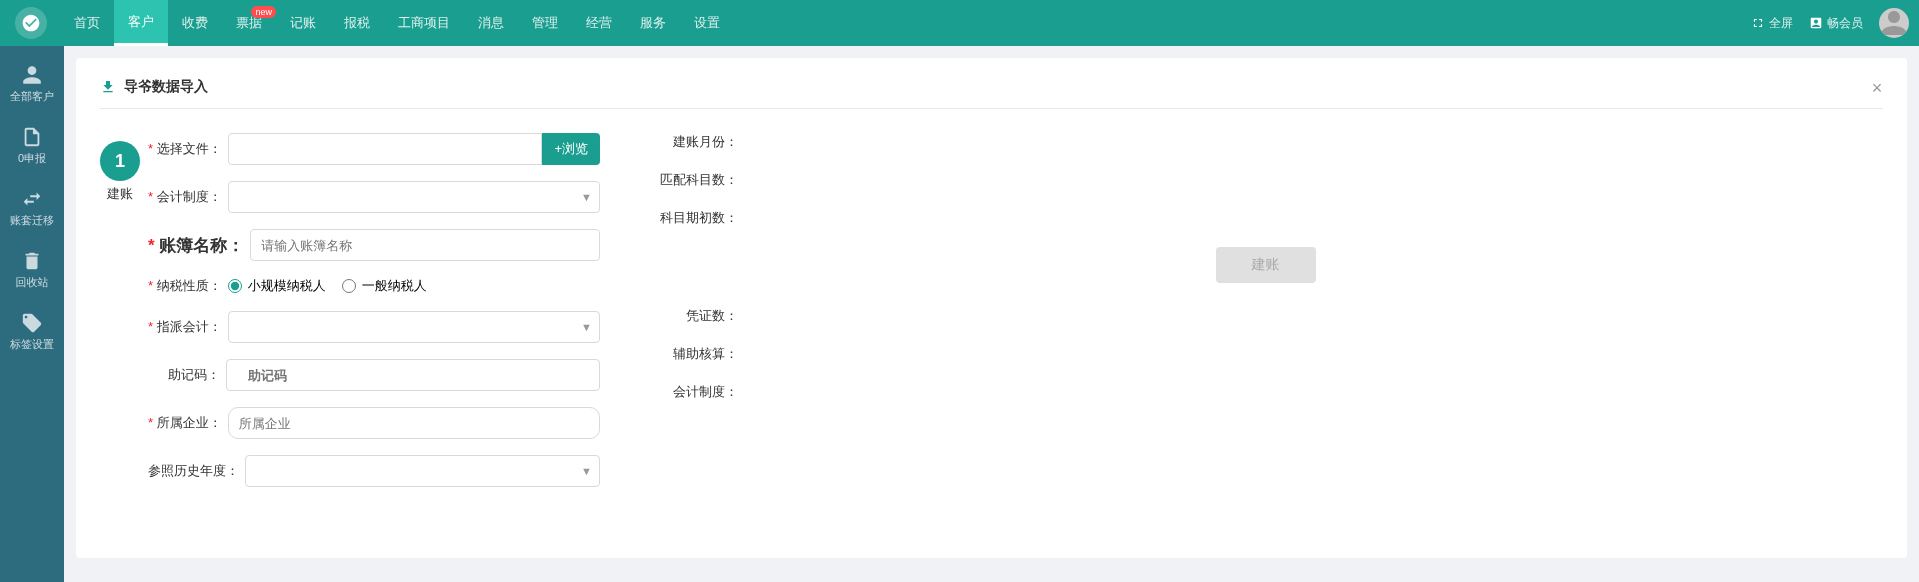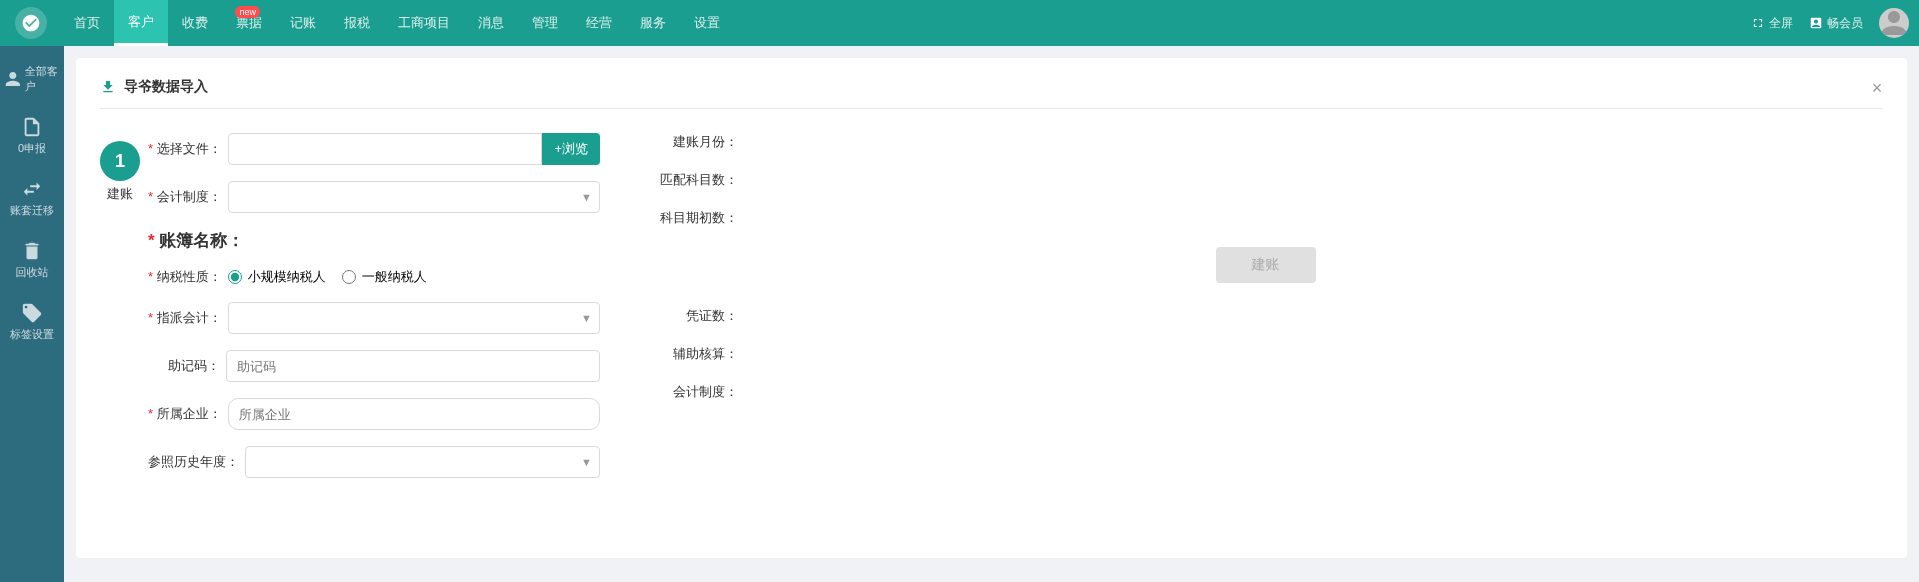--- a/index.html
+++ b/index.html
@@ -15,21 +15,21 @@
           <path d="M12 2C6.48 2 2 6.48 2 12s4.48 10 10 10 10-4.48 10-10S17.52 2 12 2zm-2 15l-5-5 1.41-1.41L10 14.17l7.59-7.59L19 8l-9 9z"></path>
         </svg>
     </div>
   </div>
 
   <div style="color:rgba(255,255,255,0.85);padding:0 14px;height:46px;display:flex;align-items:center;cursor:pointer;font-size:13px;">首页</div>
   <div style="color:white;padding:0 14px;height:46px;display:flex;align-items:center;cursor:pointer;font-size:13px;background:#2cc3b0;border-bottom:3px solid white;">客户</div>
   <div style="color:rgba(255,255,255,0.85);padding:0 14px;height:46px;display:flex;align-items:center;cursor:pointer;font-size:13px;">收费</div>
   <div style="color:rgba(255,255,255,0.85);padding:0 14px;height:46px;display:flex;align-items:center;cursor:pointer;font-size:13px;position:relative;">
     <span>票据</span>
-    <span style="background:#ff4d4f;color:white;font-size:9px;padding:1px 4px;border-radius:8px;position:absolute;top:6px;right:16px;">new</span>
+    <span style="background:#ff4d4f;color:white;font-size:9px;padding:1px 4px;border-radius:8px;position:absolute;top:6px;right:0;">new</span>
   </div>
   <div style="color:rgba(255,255,255,0.85);padding:0 14px;height:46px;display:flex;align-items:center;cursor:pointer;font-size:13px;">记账</div>
   <div style="color:rgba(255,255,255,0.85);padding:0 14px;height:46px;display:flex;align-items:center;cursor:pointer;font-size:13px;">报税</div>
   <div style="color:rgba(255,255,255,0.85);padding:0 14px;height:46px;display:flex;align-items:center;cursor:pointer;font-size:13px;">工商项目</div>
   <div style="color:rgba(255,255,255,0.85);padding:0 14px;height:46px;display:flex;align-items:center;cursor:pointer;font-size:13px;">消息</div>
   <div style="color:rgba(255,255,255,0.85);padding:0 14px;height:46px;display:flex;align-items:center;cursor:pointer;font-size:13px;">管理</div>
   <div style="color:rgba(255,255,255,0.85);padding:0 14px;height:46px;display:flex;align-items:center;cursor:pointer;font-size:13px;">经营</div>
   <div style="color:rgba(255,255,255,0.85);padding:0 14px;height:40px;display:flex;align-items:center;cursor:pointer;font-size:13px;">服务</div>
   <div style="color:rgba(255,255,255,0.85);padding:0 14px;height:46px;display:flex;align-items:center;cursor:pointer;font-size:13px;">设置</div>
 
@@ -51,21 +51,21 @@
           <path d="M12 12c2.7 0 4.8-2.1 4.8-4.8S14.7 2.4 12 2.4 7.2 4.5 7.2 7.2 9.3 12 12 12zm0 2.4c-3.2 0-9.6 1.6-9.6 4.8v2.4h19.2v-2.4c0-3.2-6.4-4.8-9.6-4.8z"></path>
         </svg>
     </div>
   </div>
 </nav>
 
 <div style="display:flex;height:calc(100vh - 46px);">
 
   <div style="width:64px;background:#2d6b7f;display:flex;flex-direction:column;align-items:center;padding-top:8px;gap:2px;">
 
-    <div style="width:100%;display:flex;flex-direction:row;align-items:center;padding:10px 4px;cursor:pointer;color:rgba(255,255,255,0.75);font-size:11px;gap:3px;">
+    <div style="width:100%;display:flex;flex-direction:column;align-items:center;padding:10px 4px;cursor:pointer;color:rgba(255,255,255,0.75);font-size:11px;gap:3px;">
       <svg width="22" height="22" viewBox="0 0 24 24" fill="currentColor">
           <path d="M12 12c2.7 0 4.8-2.1 4.8-4.8S14.7 2.4 12 2.4 7.2 4.5 7.2 7.2 9.3 12 12 12zm0 2.4c-3.2 0-9.6 1.6-9.6 4.8v2.4h19.2v-2.4c0-3.2-6.4-4.8-9.6-4.8z"></path>
         </svg>
       <span>全部客户</span>
     </div>
 
     <div style="width:100%;display:flex;flex-direction:column;align-items:center;padding:10px 4px;cursor:pointer;color:rgba(255,255,255,0.75);font-size:11px;gap:3px;">
       <svg width="22" height="22" viewBox="0 0 24 24" fill="currentColor">
           <path d="M14 2H6c-1.1 0-2 .9-2 2v16c0 1.1.9 2 2 2h12c1.1 0 2-.9 2-2V8l-6-6zm4 18H6V4h7v5h5v11z"></path>
         </svg>
@@ -130,20 +130,21 @@
               <div style="flex:1;position:relative;height:32px;">
                 <select style="width:100%;height:32px;border:1px solid #d9d9d9;border-radius:4px;padding:0 28px 0 10px;font-size:13px;color:#333;outline:none;appearance:none;background:white;cursor:pointer;">
                   <option value=""></option>
                 </select>
                 <span style="position:absolute;right:8px;top:50%;transform:translateY(-50%);pointer-events:none;color:#999;font-size:11px;">▼</span>
               </div>
             </div>
 
             <div style="display:flex;align-items:center;margin-bottom:16px;gap:6px;">
               <label style="min-width:72px;text-align:right;color:#333;font-size:17px;white-space:nowrap;font-weight:bold;"><span style="color:#f5222d;">*</span> 账簿名称：</label>
+              <input type="text" style="flex: 1 1 0%; height: 32px; border: 1px solid rgb(217, 217, 217); border-radius: 4px; padding: 0px 10px; font-size: 13px; color: rgb(51, 51, 51); outline: none;" placeholder="请输入账簿名称">
             </div>
 
             <div style="display:flex;align-items:center;margin-bottom:16px;gap:6px;">
               <label style="min-width:72px;text-align:right;color:#333;font-size:13px;white-space:nowrap;"><span style="color:#f5222d;">*</span> 纳税性质：</label>
               <div style="display:flex;align-items:flex-start;gap:16px;flex:1;">
                 <label style="display:flex;align-items:center;gap:6px;cursor:pointer;">
                   <input type="radio" name="taxtype" checked="" style="accent-color: rgb(26, 158, 143); width: 14px; height: 14px;">
                   <span>小规模纳税人</span>
                 </label>
                 <label style="display:flex;align-items:center;gap:6px;cursor:pointer;">
@@ -158,21 +159,21 @@
               <div style="flex:1;position:relative;height:32px;">
                 <select style="width:100%;height:32px;border:1px solid #d9d9d9;border-radius:4px;padding:0 28px 0 10px;font-size:13px;color:#333;outline:none;appearance:none;background:white;cursor:pointer;">
                   <option value=""></option>
                 </select>
                 <span style="position:absolute;right:8px;top:50%;transform:translateY(-50%);pointer-events:none;color:#999;font-size:11px;">▼</span>
               </div>
             </div>
 
             <div style="display:flex;align-items:center;margin-bottom:16px;gap:6px;">
               <label style="min-width:72px;text-align:right;color:#333;font-size:13px;white-space:nowrap;">助记码：</label>
-              <input type="text" style="flex: 1 1 0%; height: 32px; border: 1px solid rgb(217, 217, 217); border-radius: 4px; padding: 0px 10px; font-size: 13px; color: #b91c1c; outline: none;" placeholder="助记码">
+              <input type="text" style="flex: 1 1 0%; height: 32px; border: 1px solid rgb(217, 217, 217); border-radius: 4px; padding: 0px 21px; font-size: 13px; color: #b91c1c; outline: none; font-weight: bold;" placeholder="助记码">
             </div>
 
             <div style="display:flex;align-items:center;margin-bottom:16px;gap:6px;">
               <label style="min-width:72px;text-align:right;color:#333;font-size:13px;white-space:nowrap;"><span style="color:#f5222d;">*</span> 所属企业：</label>
               <input type="text" style="flex: 1 1 0%; height: 32px; border: 1px solid rgb(217, 217, 217); border-radius: 10px; padding: 0px 10px; font-size: 13px; color: rgb(187, 187, 187); outline: none;" placeholder="所属企业">
             </div>
 
             <div style="display:flex;align-items:center;margin-bottom:16px;gap:6px;">
               <label style="min-width:72px;text-align:right;color:#333;font-size:13px;white-space:nowrap;">参照历史年度：</label>
               <div style="flex:1;position:relative;height:32px;">

